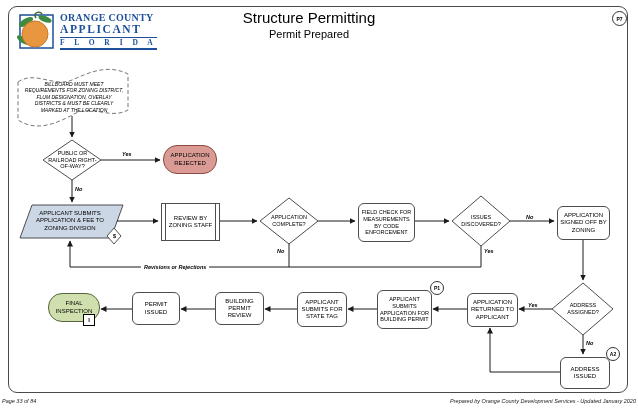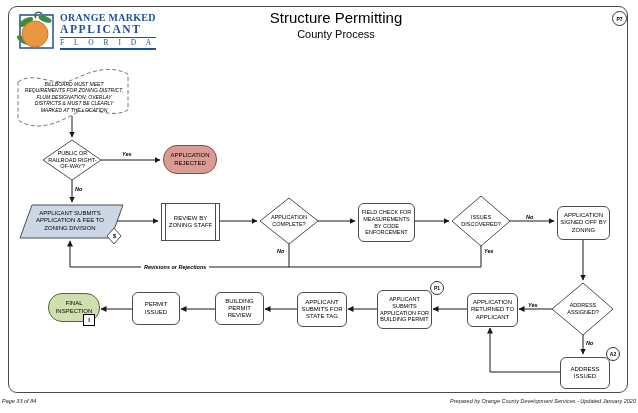--- a/index.html
+++ b/index.html
@@ -26,24 +26,24 @@
                display:flex;align-items:center;justify-content:center;
                font-size:6px;font-weight:bold;z-index:4;}
   .note-lbl{position:absolute;left:20px;top:76px;width:108px;height:42px;
             display:flex;align-items:center;justify-content:center;z-index:3;}
   .note-lbl .lbl{font-size:5px;font-style:italic;line-height:1.3;}
   
   .logo{position:absolute;left:16px;top:10px;display:flex;align-items:center;gap:4px;z-index:3;}
   .logo-text{font-family:"Liberation Serif",serif;color:var(--logo-blue,#1c4f9c);line-height:1;}
   .logo-l1{font-size:10px;font-weight:bold;letter-spacing:.3px;}
   .logo-l2{font-size:11.5px;font-weight:bold;letter-spacing:1.6px;margin-top:1px;}
-  .logo-l3{font-size:7.5px;font-weight:normal;letter-spacing:4px;margin-top:2px;
+  .logo-l3{font-size:7.5px;font-weight:bold;letter-spacing:4px;margin-top:2px;
            border-top:1px solid var(--logo-blue,#1c4f9c);
            border-bottom:2px solid var(--logo-blue,#1c4f9c);padding:1px 0;}
-  .titleblock{position:absolute;left:206px;top:9px;width:260px;text-align:center;z-index:3;}
+  .titleblock{position:absolute;left:179px;top:9px;width:260px;text-align:center;z-index:3;}
   .title-main{font-size:15px;}
   .title-sub{font-size:11px;margin-top:2px;}
   .footer-left{position:absolute;left:2px;top:398px;font-size:5.5px;font-style:italic;color:#222;z-index:3;}
   .footer-right{position:absolute;right:2px;top:398px;font-size:5.5px;font-style:italic;color:#222;z-index:3;}
 </style>
 </head>
 <body>
 
 <div class="page">
 
@@ -52,29 +52,29 @@
   <div class="logo">
     <svg width="40" height="42" viewBox="0 0 40 42">
       <rect x="4" y="5" width="33" height="33" fill="none" stroke="#1c4f9c" stroke-width="1.5"></rect>
       <path d="M20 8 C 16 2, 24 1, 26 4" fill="none" stroke="#3d6b2f" stroke-width="1.5"></path>
       <ellipse cx="10" cy="12" rx="8" ry="3.5" transform="rotate(-30 10 12)" fill="#3d8b41"></ellipse>
       <ellipse cx="29" cy="9" rx="7" ry="3" transform="rotate(20 29 9)" fill="#3d8b41"></ellipse>
       <ellipse cx="7" cy="30" rx="7" ry="3" transform="rotate(35 7 30)" fill="#3d8b41"></ellipse>
       <circle cx="19" cy="24" r="13" fill="#e8963f" stroke="#c97a28" stroke-width="1"></circle>
     </svg>
     <div class="logo-text">
-      <div class="logo-l1">ORANGE MARKED</div>
+      <div class="logo-l1">ORANGE COUNTY</div>
       <div class="logo-l2">APPLICANT</div>
       <div class="logo-l3">F L O R I D A</div>
     </div>
   </div>
 
   <div class="titleblock">
     <div class="title-main">Structure Permitting</div>
-    <div class="title-sub">County Process</div>
+    <div class="title-sub">Permit Prepared</div>
   </div>
 
   <div class="circle-ref" style="left:612px;top:11px;width:13px;height:13px;font-size:5px;">P7</div>
 
   <svg class="layer" viewBox="0 0 638 413">
     <defs>
       <marker id="arr" markerWidth="7" markerHeight="7" refX="5.5" refY="3" orient="auto">
         <path d="M0,0 L6,3 L0,6 z" fill="#1a1a1a"></path>
       </marker>
     </defs>

